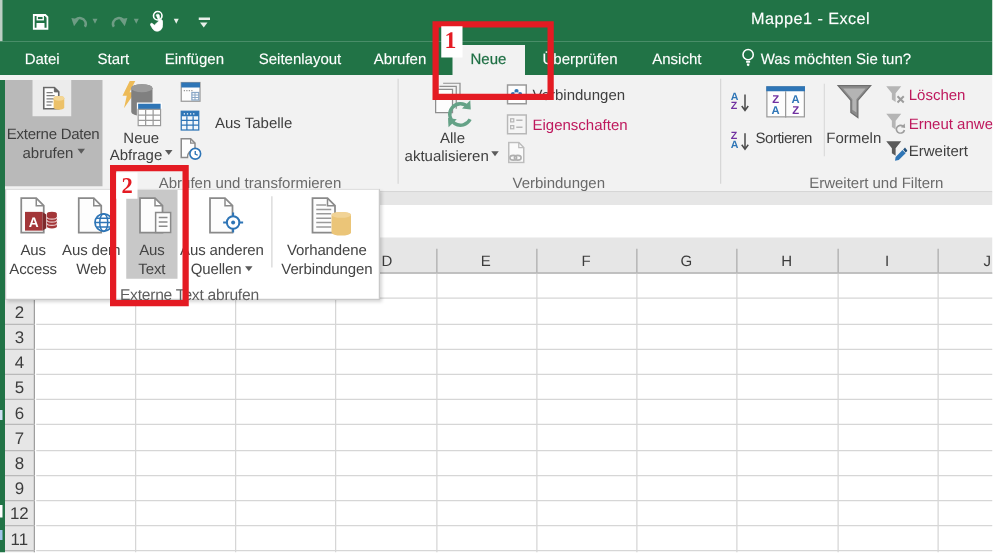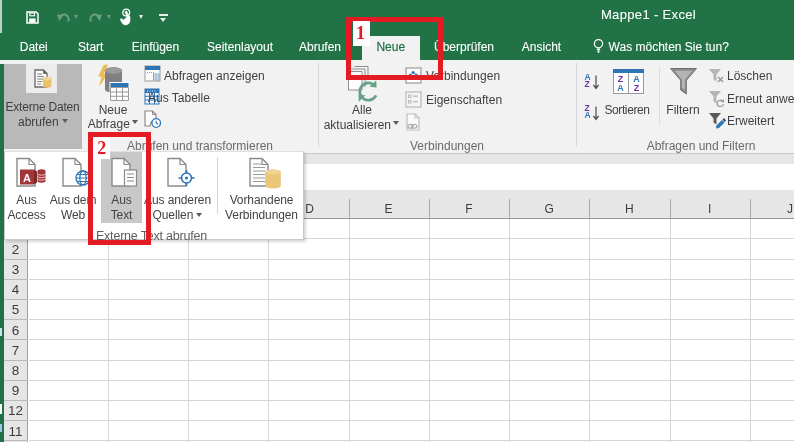--- a/index.html
+++ b/index.html
@@ -4,21 +4,21 @@
 <style>
   * { margin:0; padding:0; box-sizing:border-box; }
   html,body { width:794px; height:442px; overflow:hidden; background:#fff;
     font-family:"Liberation Sans",sans-serif; }
   #stage { position:relative; width:794px; height:442px; overflow:hidden; }
   .abs { position:absolute; }
   .ctr { transform:translateX(-50%); white-space:nowrap; }
   .tabtxt { color:#fff; font-size:12px; -webkit-text-stroke:0.2px rgba(255,255,255,.55); }
   .rlab { color:#3f3f3f; font-size:12px; white-space:nowrap; }
   .glab { color:#6a6a6a; font-size:12px; }
-  .gray { color:#404040; }
+  .gray { color:#be185d; }
   .car { display:block; width:0; height:0; border-left:3.5px solid transparent;
          border-right:3.5px solid transparent; border-top:4px solid #5b5b5b; }
 </style>
 </head>
 <body>
 <div id="stage">
 
   <div class="abs" style="left:0;top:0;width:794px;height:33px;background:#217346"></div>
   <div class="abs" style="left:0;top:0;width:2px;height:60px;background:#e3e6e3;opacity:.8"></div>
   <div class="abs tabtxt" id="apptitle" style="left:648.5px;top:7px;font-size:13px;letter-spacing:0.35px;">
@@ -136,28 +136,27 @@
       <div class="car"></div>
     </div>
 
   <svg class="abs" style="left:143.5px;top:65px" width="17" height="17" viewBox="0 0 17 17">
     <rect x="1" y="1" width="15" height="15" fill="#fdfdfd" stroke="#9a9a9a" stroke-width="1"></rect>
     <rect x="1" y="1" width="15" height="4" fill="#2e75b6"></rect>
     <path d="M3 7.5 h1 M5 7.5 h1 M7 7.5 h1 M9 7.5 h1" stroke="#9a9a9a" stroke-width="1"></path>
     <rect x="9.5" y="9" width="5.5" height="6" fill="#fff" stroke="#89a7c6" stroke-width="1"></rect>
     <path d="M9.5 11 h5.5 M9.5 13 h5.5 M12 9 v6" stroke="#89a7c6" stroke-width=".8"></path>
   </svg>
-  <div class="abs rlab" style="left:164px;top:69px">Abfragen anzeigen</div>
   <svg class="abs" style="left:144px;top:88px" width="16" height="17" viewBox="0 0 16 17">
     <rect x="1" y="1" width="14" height="15" fill="#f2f7fb" stroke="#2e75b6" stroke-width="1"></rect>
     <rect x="1" y="1" width="14" height="4" fill="#2e75b6"></rect>
     <path d="M3 3 h1 M5.5 3 h1 M8 3 h1 M10.5 3 h1" stroke="#fff" stroke-width="1"></path>
     <path d="M1 8.3 h14 M1 12 h14 M5.5 5 v11 M10.5 5 v11" stroke="#2e75b6" stroke-width="1"></path>
   </svg>
-  <div class="abs rlab" style="left:148px;top:90.5px">Aus Tabelle</div>
+  <div class="abs rlab" style="left:172px;top:90.5px">Aus Tabelle</div>
   <svg class="abs" style="left:144px;top:110px" width="18" height="18" viewBox="0 0 18 18">
     <path d="M1 1 h7.5 l3.5 3.5 V10 a5.5 5.5 0 0 0 -6 6 H1 z" fill="#fdfdfd" stroke="#8a8a8a" stroke-width="1.2"></path>
     <path d="M8.5 1 v3.5 H12" fill="none" stroke="#8a8a8a" stroke-width="1"></path>
     <circle cx="12.2" cy="13" r="4.3" fill="#fff" stroke="#2e75b6" stroke-width="1.3"></circle>
     <path d="M12.2 10.8 v2.4 l2 1" fill="none" stroke="#2e75b6" stroke-width="1.1"></path>
   </svg>
 
   <div class="abs glab" style="left:200px;top:138.5px">
       <span class="ctr abs" style="left:0">Abrufen und transformieren</span>
     </div>
@@ -229,42 +228,42 @@
     </div>
   <div class="abs" style="left:636.5px;top:74.5px;font-size:9px;font-weight:bold;line-height:9px;text-align:center;width:0">
     <span class="ctr abs" style="left:0"><span style="color:#2e75b6">A</span><br><span style="color:#7030a0">Z</span></span>
     </div>
 
   <svg class="abs" style="left:668.5px;top:67px" width="29" height="29" viewBox="0 0 29 29">
     <path d="M1.5 1.5 h26 l-10.2 11.8 v13.7 l-5.6 -4 V13.3 z" fill="#8b8b8b" stroke="#6f6f6f" stroke-width="1"></path>
     <path d="M5.5 3.8 h18 l-7.4 8.6 v10.6 l-3.2 -2.3 v-8.3 z" fill="#b4b4b4"></path>
   </svg>
   <div class="abs rlab" style="left:683px;top:103px">
-      <span class="ctr abs" style="left:0">Filtern</span>
+      <span class="ctr abs" style="left:0">Formeln</span>
     </div>
 
   <svg class="abs" style="left:708px;top:68px" width="17" height="17" viewBox="0 0 17 17">
     <path d="M1 1 h12 l-4.5 5.5 v7 l-3 -2 V6.5 z" fill="#b5b5b5"></path>
     <path d="M10 9 l5 5 M15 9 l-5 5" stroke="#9d9d9d" stroke-width="1.6"></path>
   </svg>
   <div class="abs rlab gray" style="left:727px;top:69px">Löschen</div>
   <svg class="abs" style="left:708px;top:90px" width="17" height="17" viewBox="0 0 17 17">
     <path d="M1 1 h12 l-4.5 5.5 v7 l-3 -2 V6.5 z" fill="#b5b5b5"></path>
     <path d="M14.6 11.2 a3.2 3.2 0 1 0 .9 2.8" fill="none" stroke="#9d9d9d" stroke-width="1.3"></path>
     <path d="M15.8 8.8 l.3 3.6 -3.4 -.6 z" fill="#9d9d9d"></path>
   </svg>
   <div class="abs rlab gray" style="left:727px;top:91.5px">Erneut anwend</div>
   <svg class="abs" style="left:708px;top:112px" width="18" height="17" viewBox="0 0 18 17">
     <path d="M1 1 h12 l-4.5 5.5 v6 l-3 -2 V6.5 z" fill="#5a5a5a"></path>
     <path d="M8.5 13.5 l5.5 -5.5 2.5 2.5 -5.5 5.5 -3 .5 z" fill="#2e75b6"></path>
     <path d="M14.5 7.5 l1.5 -1.5 2 2.5 -1.5 1.5 z" fill="#1f4e79"></path>
   </svg>
   <div class="abs rlab" style="left:727px;top:113.5px">Erweitert</div>
   <div class="abs glab" style="left:701px;top:138.5px">
-      <span class="ctr abs" style="left:0">Abfragen und Filtern</span>
+      <span class="ctr abs" style="left:0">Erweitert und Filtern</span>
     </div>
 
   <div class="abs" style="left:0;top:153.5px;width:794px;height:10.5px;background:#e6e6e6"></div>
   <div class="abs" style="left:0;top:164px;width:794px;height:26.5px;background:#fff"></div>
 
   <div class="abs" style="left:0;top:189.5px;width:794px;height:29px;background:#e6e6e6;border-bottom:1.5px solid #979797"></div>
   <div class="abs" style="left:309.5px;top:201.5px;font-size:12px;color:#3c3c3c">
       <span class="ctr abs" style="left:0">D</span>
     </div>
     <div class="abs" style="left:388.6px;top:201.5px;font-size:12px;color:#3c3c3c">

